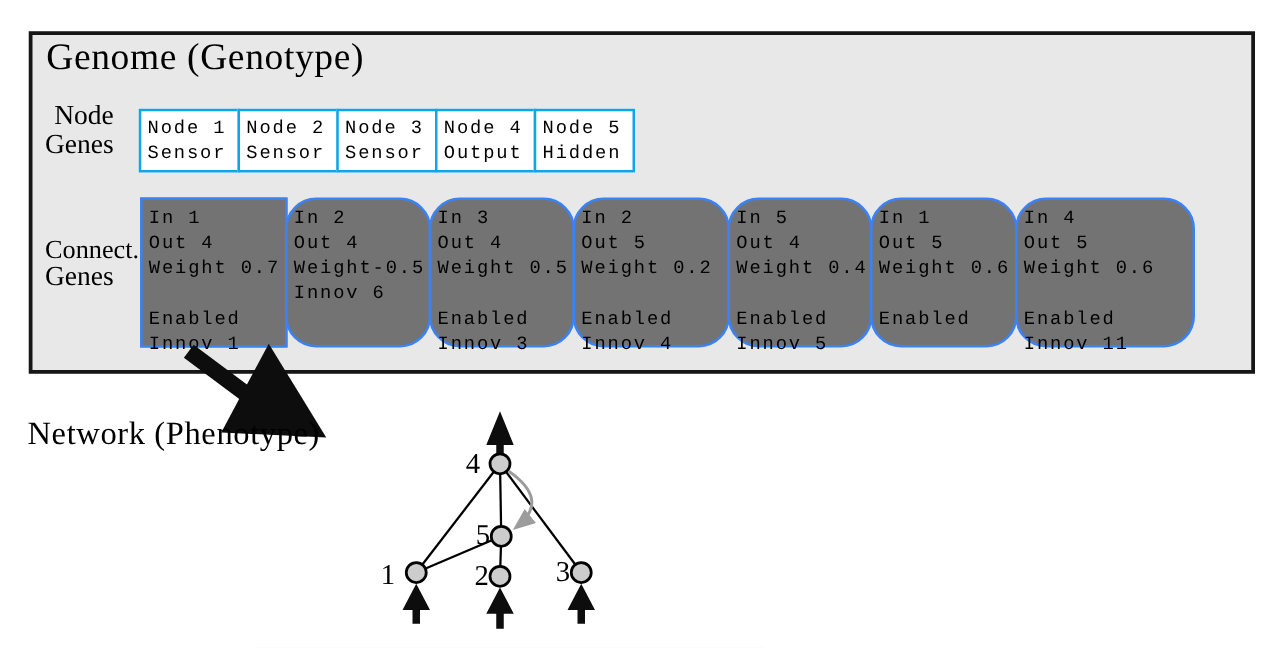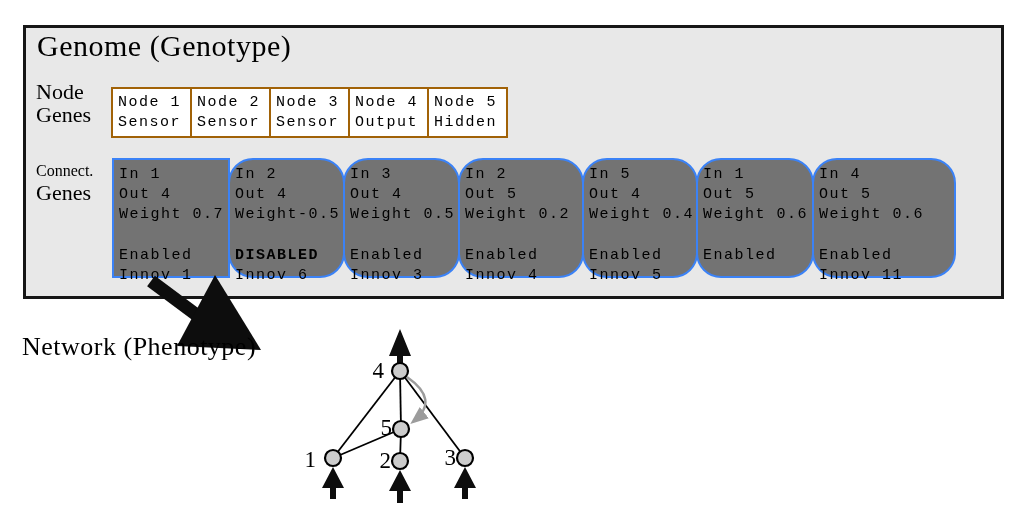--- a/index.html
+++ b/index.html
@@ -5,31 +5,31 @@
   html,body{margin:0;padding:0;background:#ffffff;}
   #canvas{position:relative;width:1021px;height:518px;background:#ffffff;overflow:hidden;
           font-family:"Liberation Serif",serif;color:#000;}
 
   
   .genome-box{position:absolute;left:23px;top:25px;width:981px;height:274px;
               background:#e8e8e8;border:3px solid #161616;box-sizing:border-box;}
   .genome-title{position:absolute;left:11px;top:1px;font-size:30px;letter-spacing:.5px;white-space:nowrap;}
 
   .side-label{position:absolute;left:10px;line-height:23px;font-size:22px;}
-  .node-genes-label{top:52px;}
+  .node-genes-label{top:52px;text-align:right;}
   .connect-genes-label{top:133px;line-height:20px;}
-  .connect-genes-label .small{font-size:16px;}
+  .connect-genes-label .small{font-size:21px;margin-top:28px;}
   .connect-genes-label .big{font-size:22px;line-height:24px;}
 
   .mono{font-family:"Liberation Mono",monospace;font-size:15px;letter-spacing:1.5px;
         line-height:20px;white-space:nowrap;}
 
   .node-row{position:absolute;left:85px;top:59px;display:flex;}
   .node-box{width:81px;height:51px;box-sizing:border-box;background:#fff;
-            border:2px solid #a16207;padding:4px 0 0 5px;}
+            border:2px solid #0ea5e9;padding:4px 0 0 5px;}
   .node-box + .node-box{margin-left:-2px;}
 
   .conn-row{position:absolute;left:86px;top:130px;display:flex;}
   .conn-box{height:120px;box-sizing:border-box;background:#737373;border:2px solid #3b82f6;
             padding:5px 0 0 5px;}
   .conn-box + .conn-box{margin-left:-2px;border-radius:25px;}
   .conn-box .status{margin-top:21px;}
   .status-disabled{font-weight:bold;}
   .w0{width:118px}.w1{width:117px}.w2{width:117px}.w3{width:126px}
   .w4{width:116px}.w5{width:118px}.w6{width:144px}
@@ -88,21 +88,20 @@
         <div>In 1</div>
         <div>Out 4</div>
         <div>Weight 0.7</div>
         <div class="status">Enabled</div>
         <div>Innov 1</div>
       </div>
       <div class="conn-box mono w1">
         <div>In 2</div>
         <div>Out 4</div>
         <div>Weight-0.5</div>
-        <div class="status status-disabled">DISABLED</div>
         <div>Innov 6</div>
       </div>
       <div class="conn-box mono w2">
         <div>In 3</div>
         <div>Out 4</div>
         <div>Weight 0.5</div>
         <div class="status">Enabled</div>
         <div>Innov 3</div>
       </div>
       <div class="conn-box mono w3">

